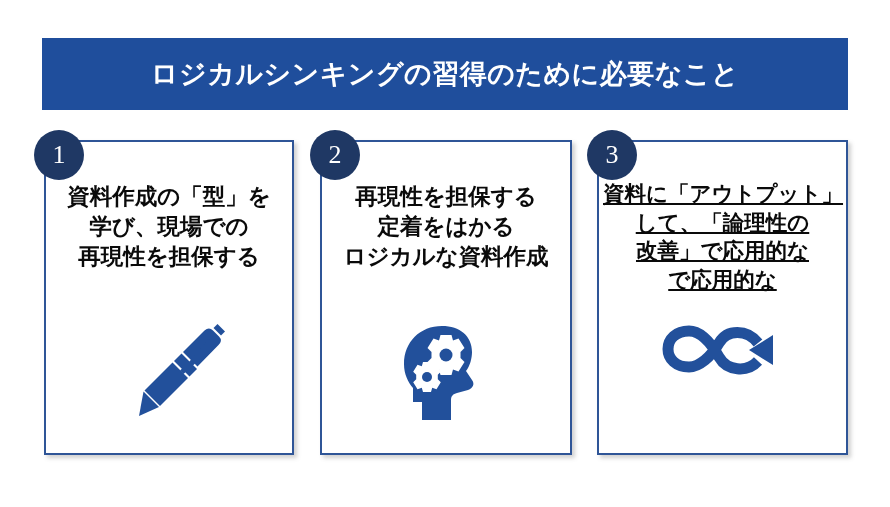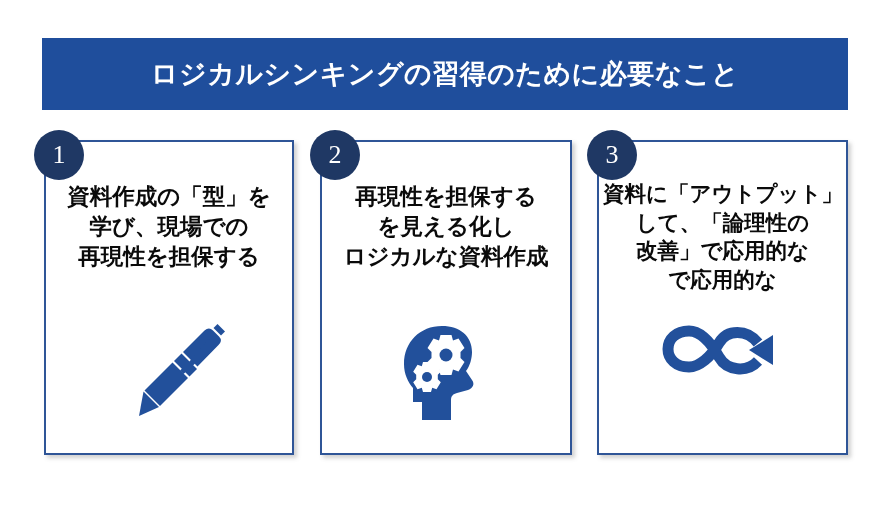--- a/index.html
+++ b/index.html
@@ -83,21 +83,21 @@
     top: 40px;
     left: 4px;
     right: 4px;
     text-align: center;
     color: #0a0a0a;
     font-size: 22.5px;
     font-weight: bold;
     line-height: 1.33;
   }
   .card-text .line { display: block; white-space: nowrap; }
-  .card-3 .card-text { font-size: 21.5px; top: 38px; }
+  .card-3 .card-text { font-size: 21.5px; top: 38px; text-decoration: underline; }
 
   
   .icon-wrap {
     position: absolute;
     left: 0;
     right: 0;
     bottom: 18px;
     height: 130px;
     display: flex;
     align-items: center;
@@ -144,21 +144,21 @@
       </svg>
     </div>
   </div>
 
   <div class="card card-2">
     <div class="badge">
       <span class="badge-num">2</span>
     </div>
     <div class="card-text">
       <span class="line">再現性を担保する</span>
-      <span class="line">を見える化し</span>
+      <span class="line">定着をはかる</span>
       <span class="line">ロジカルな資料作成</span>
     </div>
     <div class="icon-wrap">
       <svg width="104" height="104" viewBox="0 0 104 104">
 
         <path fill="#22509B" d="M48 4
                  C26 4 10 20 10 42
                  C10 52 14 60 19 66
                  L19 80 L28 80 L28 98
                  L57 98 L57 78

